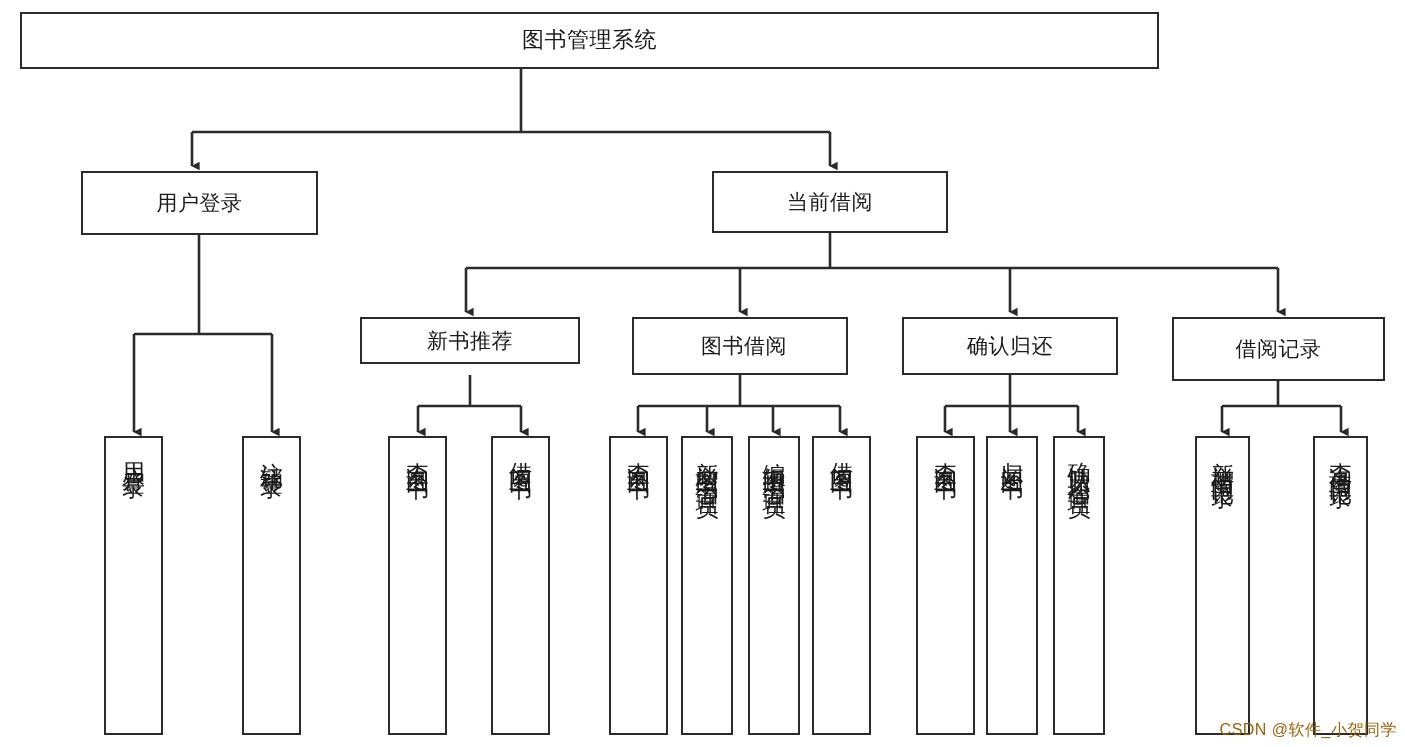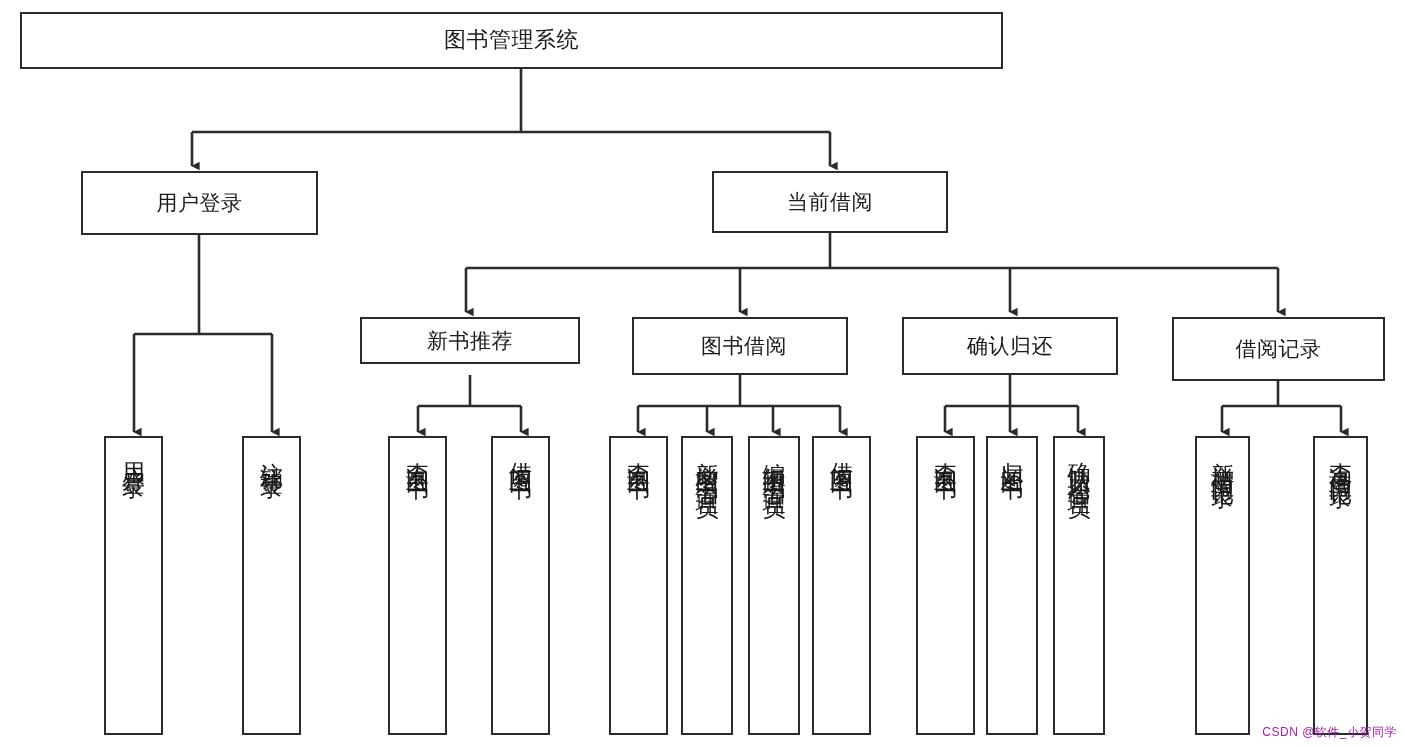--- a/index.html
+++ b/index.html
@@ -60,22 +60,22 @@
     text-orientation: upright;
     font-size: 23px;
     line-height: 1.0;
     letter-spacing: 5px;
     white-space: nowrap;
   }
   #watermark {
     position: absolute;
     right: 8px;
     bottom: 6px;
-    font-size: 12px;
-    color: #a21caf;
+    font-size: 16px;
+    color: #a16207;
     letter-spacing: 0.5px;
     user-select: none;
     white-space: nowrap;
     margin-left: 19px;
   }
 </style>
 </head>
 <body>
 
 <div id="diagram-canvas">
@@ -123,21 +123,21 @@
       <path d="M1010,406 L1010,432" marker-end="url(#arrowhead)"></path>
       <path d="M1078,406 L1078,432" marker-end="url(#arrowhead)"></path>
 
       <path d="M1278,375 L1278,406"></path>
       <path d="M1222,406 L1341,406"></path>
       <path d="M1222,406 L1222,432" marker-end="url(#arrowhead)"></path>
       <path d="M1341,406 L1341,432" marker-end="url(#arrowhead)"></path>
     </g>
   </svg>
 
-  <div class="node horiz root" style="left:20px; top:12px; width:983px; height:57px;">
+  <div class="node horiz root" style="left:20px; top:12px; width:1139px; height:57px;">
     <span class="node-label">图书管理系统</span>
   </div>
 
   <div class="node horiz" style="left:81px; top:171px; width:237px; height:64px;">
     <span class="node-label">用户登录</span>
   </div>
 
   <div class="node horiz" style="left:712px; top:171px; width:236px; height:62px;">
     <span class="node-label">当前借阅</span>
   </div>

